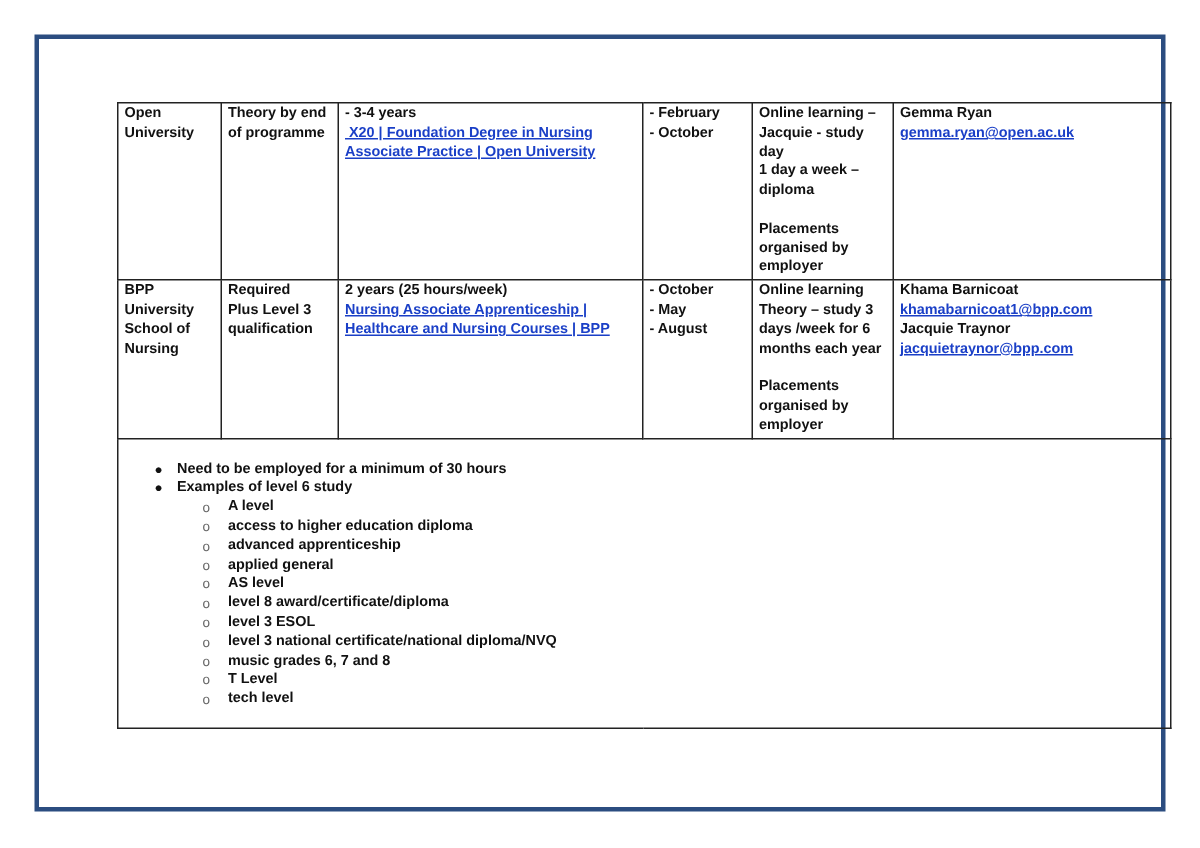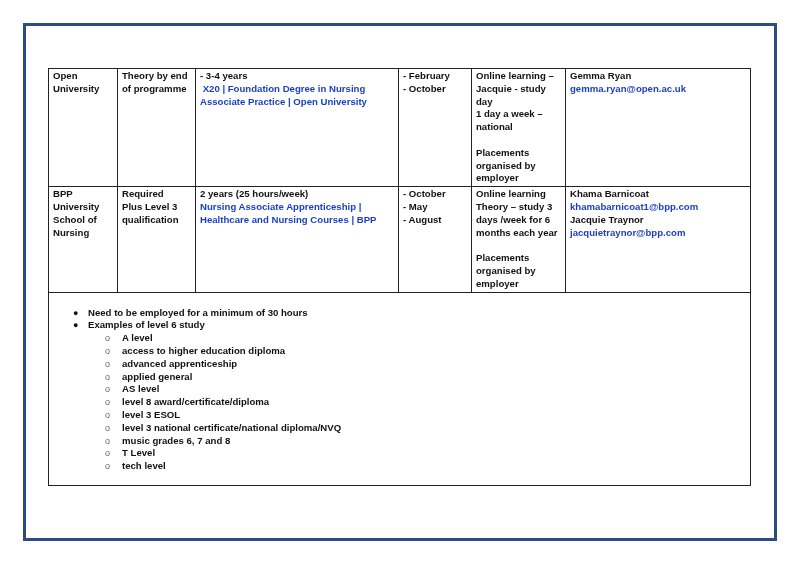--- a/index.html
+++ b/index.html
@@ -19,21 +19,21 @@
       position: absolute;
       left: 23px;
       top: 23px;
       width: 748px;
       height: 512px;
       border: 3px solid #2b4d80;
       background: #fff;
     }
     .info-table {
       position: absolute;
-      left: 48px;
+      left: 78px;
       top: 68px;
       width: 702px;
       border-collapse: collapse;
       table-layout: fixed;
       font-size: 9.6px;
       font-weight: bold;
       line-height: 12.8px;
     }
     .info-table td {
       border: 1px solid #222;
@@ -45,20 +45,21 @@
     .col-1 { width: 69px; }
     .col-2 { width: 78px; }
     .col-3 { width: 203px; }
     .col-4 { width: 73px; }
     .col-5 { width: 94px; }
     .col-6 { width: 185px; }
     .line { display: block; white-space: pre-wrap; }
     .blank { display: block; height: 12.8px; }
     a.link {
       color: #1a3fc7;
+      text-decoration: underline;
     }
     .notes-cell {
       height: 192px;
       padding: 0 !important;
     }
     .notes-list {
       list-style: none;
       margin: 14px 0 0 0;
       padding: 0;
     }
@@ -121,21 +122,21 @@
         <span class="line"><a class="link">Associate Practice | Open University</a></span>
       </td>
       <td>
         <span class="line">- February</span>
         <span class="line">- October</span>
       </td>
       <td>
         <span class="line">Online learning –</span>
         <span class="line">Jacquie - study day</span>
         <span class="line">1 day a week –</span>
-        <span class="line">national</span>
+        <span class="line">diploma</span>
         <span class="blank"></span>
         <span class="line">Placements</span>
         <span class="line">organised by</span>
         <span class="line">employer</span>
       </td>
       <td>
         <span class="line">Gemma Ryan</span>
         <span class="line"><a class="link">gemma.ryan@open.ac.uk</a></span>
       </td>
     </tr>

